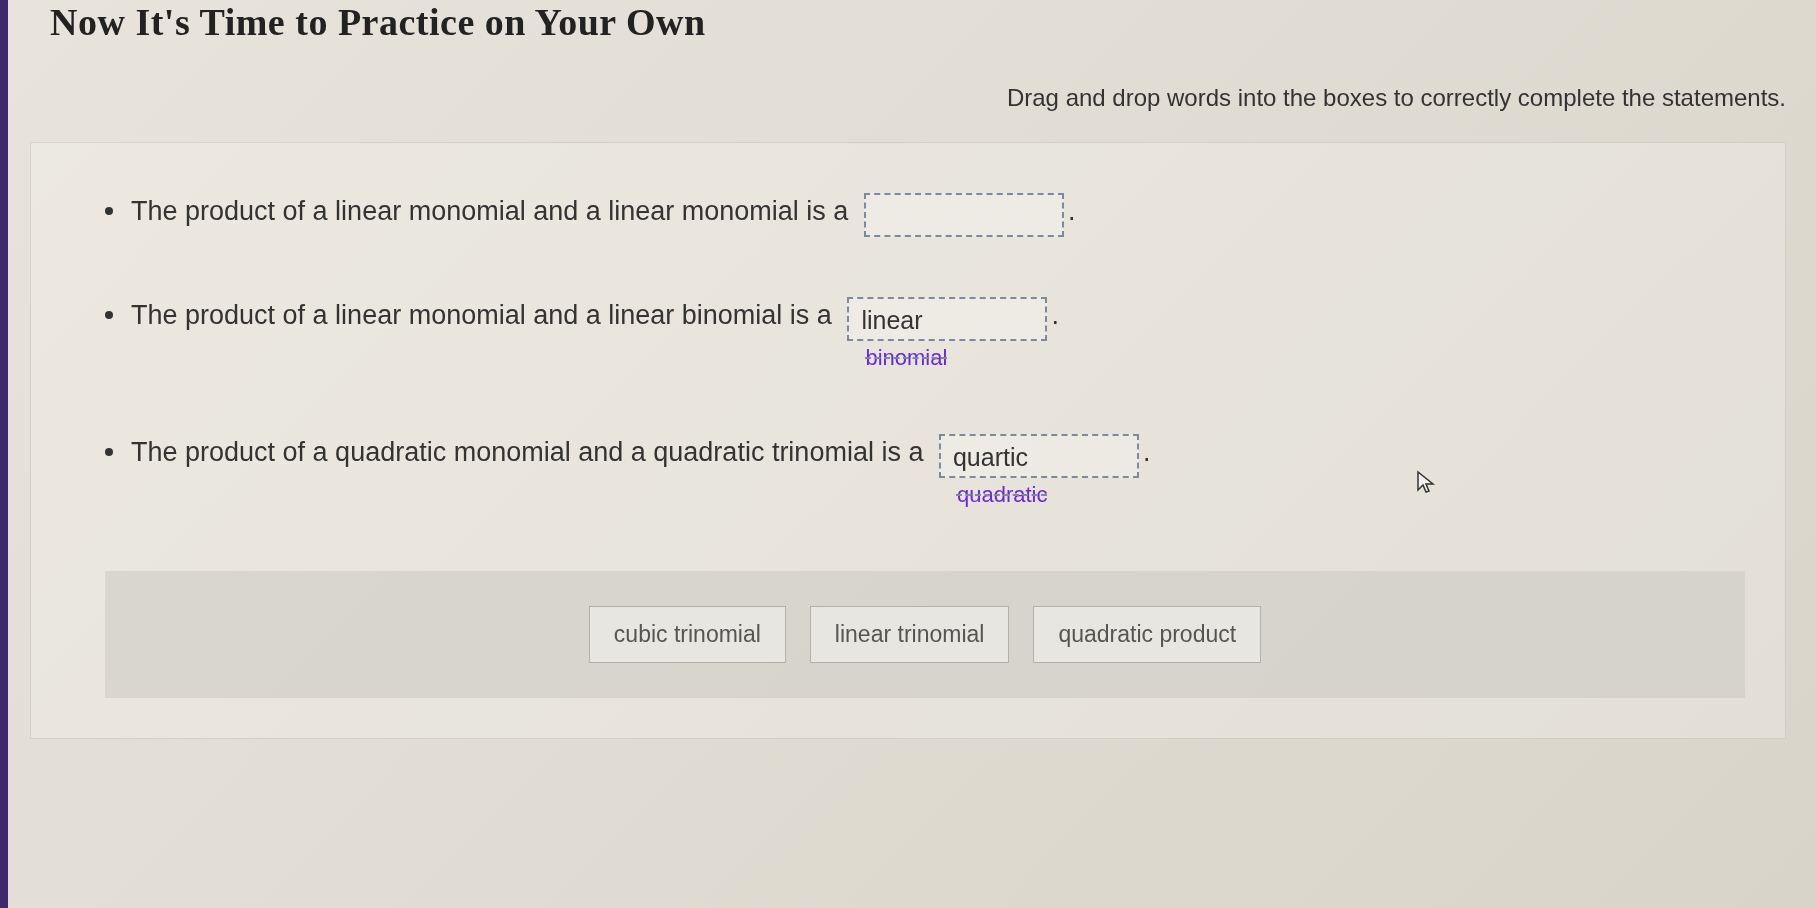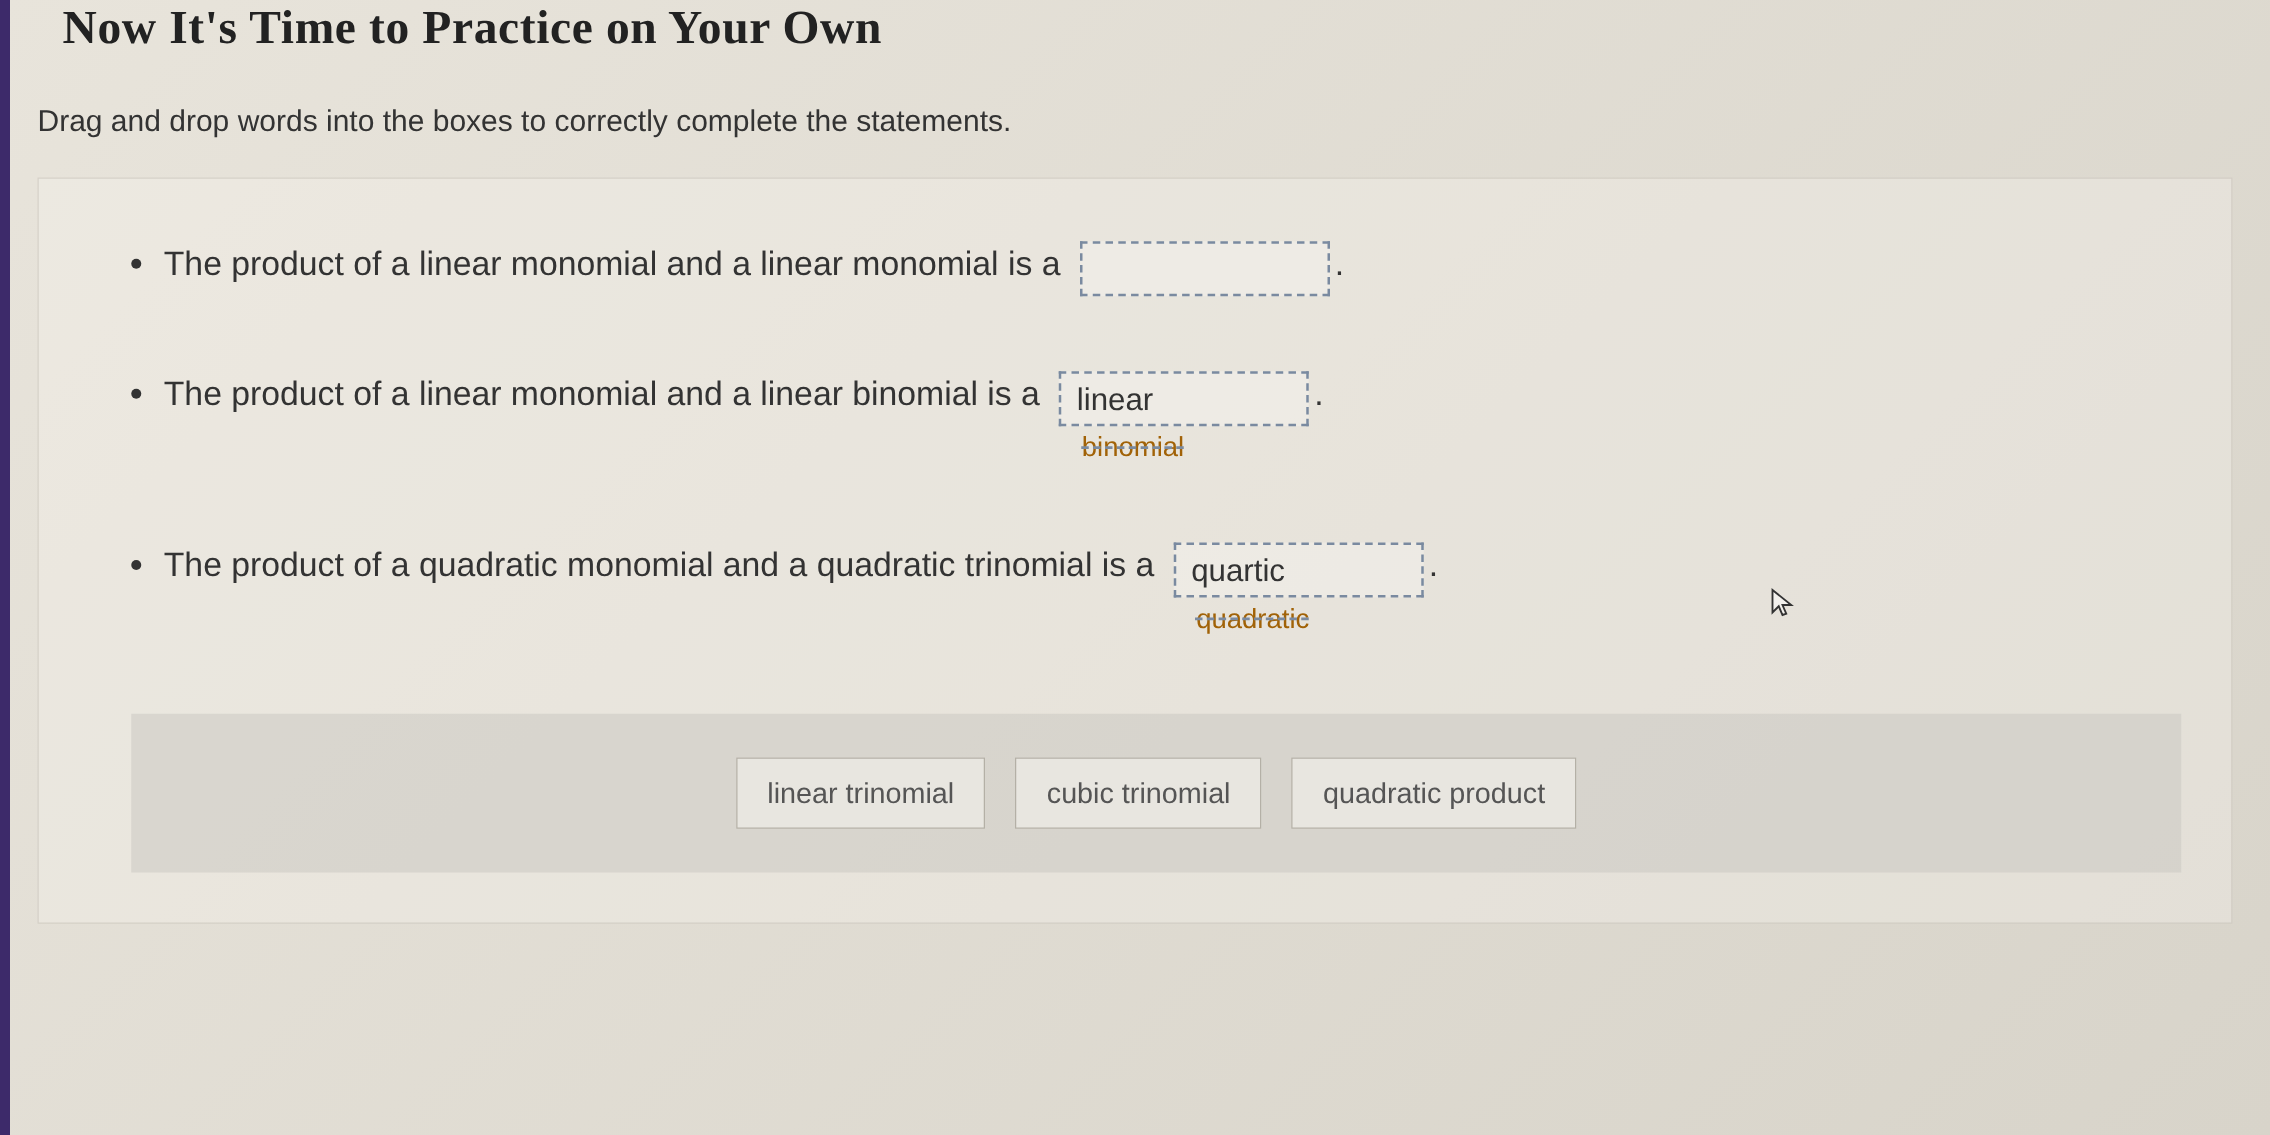--- a/index.html
+++ b/index.html
@@ -33,20 +33,21 @@
       font-size: 38px;
       color: #222;
       padding: 0 0 40px 20px;
       letter-spacing: 0.5px;
     }
     .instructions {
       font-size: 24px;
       color: #333;
       margin-bottom: 30px;
       padding-left: 0;
+      text-align: right;
     }
     .question-panel {
       background: rgba(245, 243, 238, 0.35);
       border: 1px solid rgba(180, 175, 165, 0.4);
       padding: 50px 40px 40px 74px;
       position: relative;
     }
     .statement-list {
       list-style: none;
     }
@@ -84,21 +85,21 @@
       background: rgba(255,255,255,0.25);
       vertical-align: middle;
       padding: 6px 12px;
       font-size: 25px;
       color: #333;
       line-height: 30px;
     }
     .drop-label-below {
       display: block;
       font-size: 22px;
-      color: #a16207;
+      color: #6d28d9;
       margin-top: 2px;
       margin-left: 18px;
       text-decoration: line-through;
       text-decoration-style: dashed;
       text-decoration-color: #7a8aa0;
     }
     .word-bank {
       background: rgba(200, 198, 192, 0.5);
       padding: 35px 20px;
       display: flex;
@@ -167,22 +168,22 @@
           <span class="drop-zone-wrapper">
             <span class="drop-zone">quartic</span>
             <span class="drop-label-below">quadratic</span>
           </span><span class="period">.</span>
         </span>
       </li>
 
     </ul>
 
     <div class="word-bank">
+      <div class="word-chip">cubic trinomial</div>
       <div class="word-chip">linear trinomial</div>
-      <div class="word-chip">cubic trinomial</div>
       <div class="word-chip">quadratic product</div>
     </div>
   </div>
 
   <div class="cursor-icon">
     <svg width="20" height="26" viewBox="0 0 20 26" fill="none" stroke="#333" stroke-width="1.5">
       <path d="M2 2 L2 20 L7 15 L10 22 L13 21 L10 14 L17 14 Z" fill="rgba(255,255,255,0.5)"></path>
     </svg>
   </div>
 </div>

